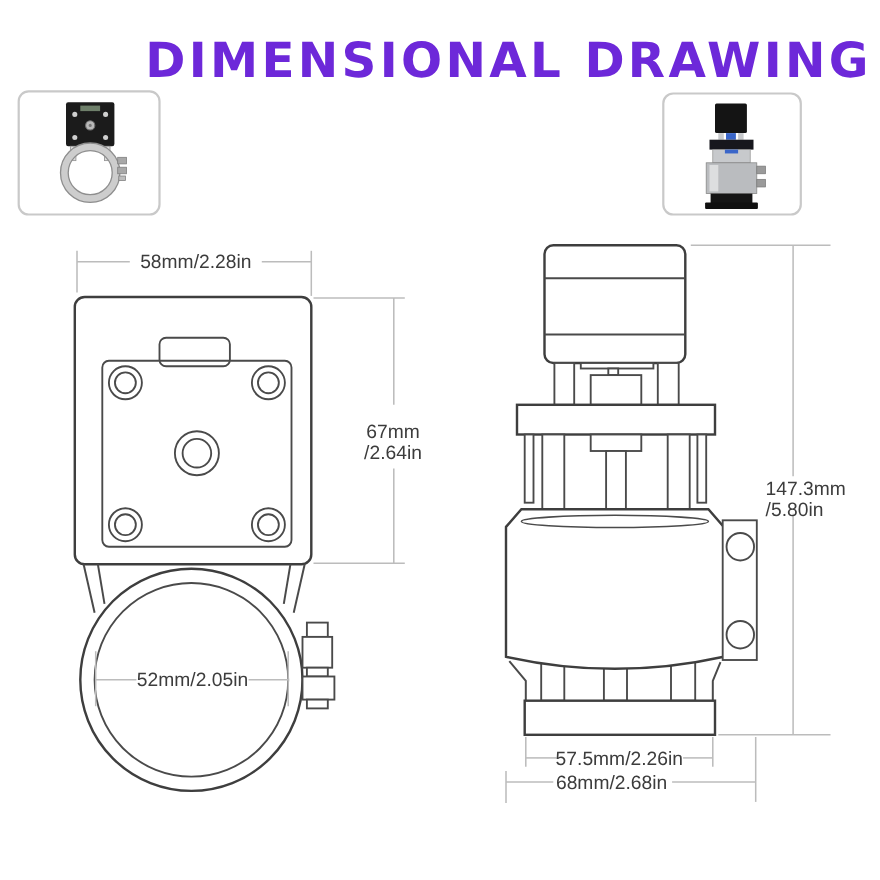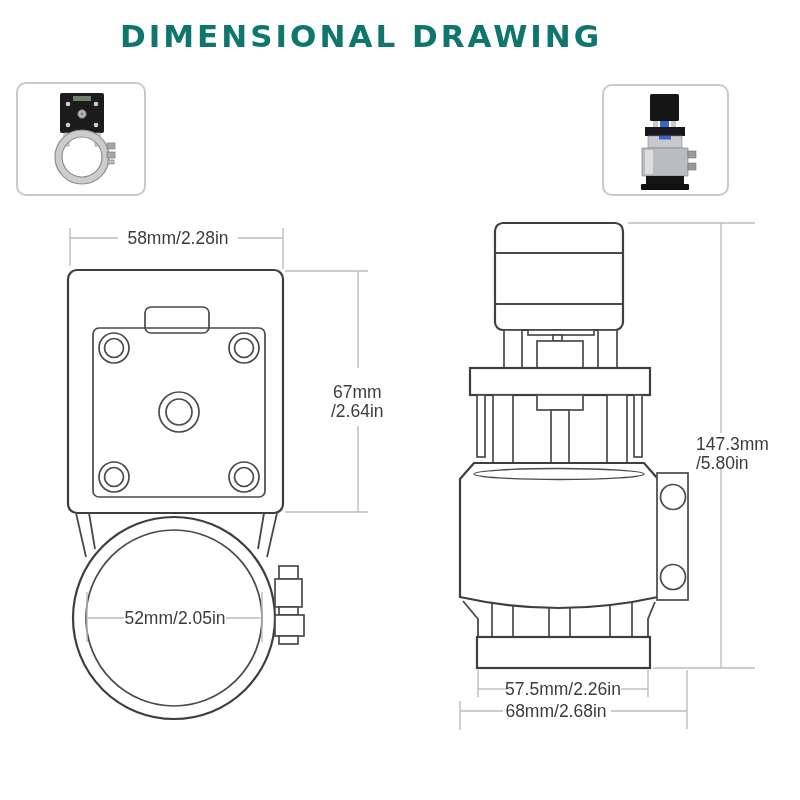--- a/index.html
+++ b/index.html
@@ -1,20 +1,20 @@
 <!DOCTYPE html>
 <html><head>
 <meta charset="utf-8">
 <style>
   html,body{margin:0;padding:0;background:#ffffff;}
   .page{position:relative;width:800px;height:800px;background:#fff;overflow:hidden;
         font-family:"Liberation Sans",sans-serif;}
-  .title{position:absolute;left:118px;top:16px;margin:2px;
+  .title{position:absolute;left:118px;top:16px;margin:14px;
          font-family:"DejaVu Sans","Liberation Sans",sans-serif;
-         font-size:31px;font-weight:700;letter-spacing:3px;color:#0f766e;white-space:nowrap;}
+         font-size:44px;font-weight:700;letter-spacing:3px;color:#6d28d9;white-space:nowrap;}
   .thumb{position:absolute;background:#fff;border:2px solid #c9c9c9;border-radius:10px;
          display:flex;align-items:center;justify-content:center;}
   .thumb-left{left:16px;top:82px;width:126px;height:110px;}
   .thumb-right{left:602px;top:84px;width:123px;height:108px;}
   svg{display:block;}
   .drawing-layer{position:absolute;left:0;top:0;}
   
   .ol{fill:#ffffff;stroke:#3e3e3e;stroke-width:2.2;}
   .ml{fill:#ffffff;stroke:#4a4a4a;stroke-width:1.7;}
   .nl{fill:none;stroke:#4a4a4a;stroke-width:1.7;}

